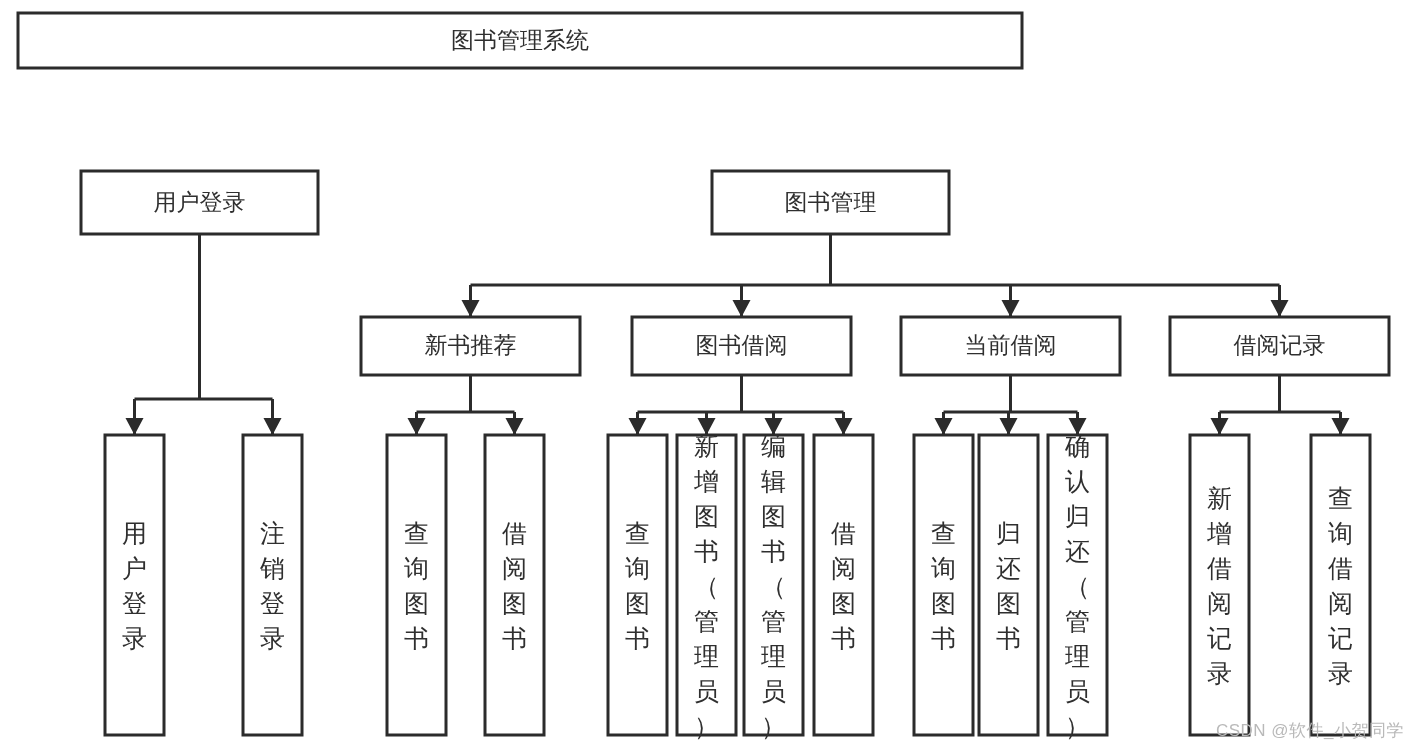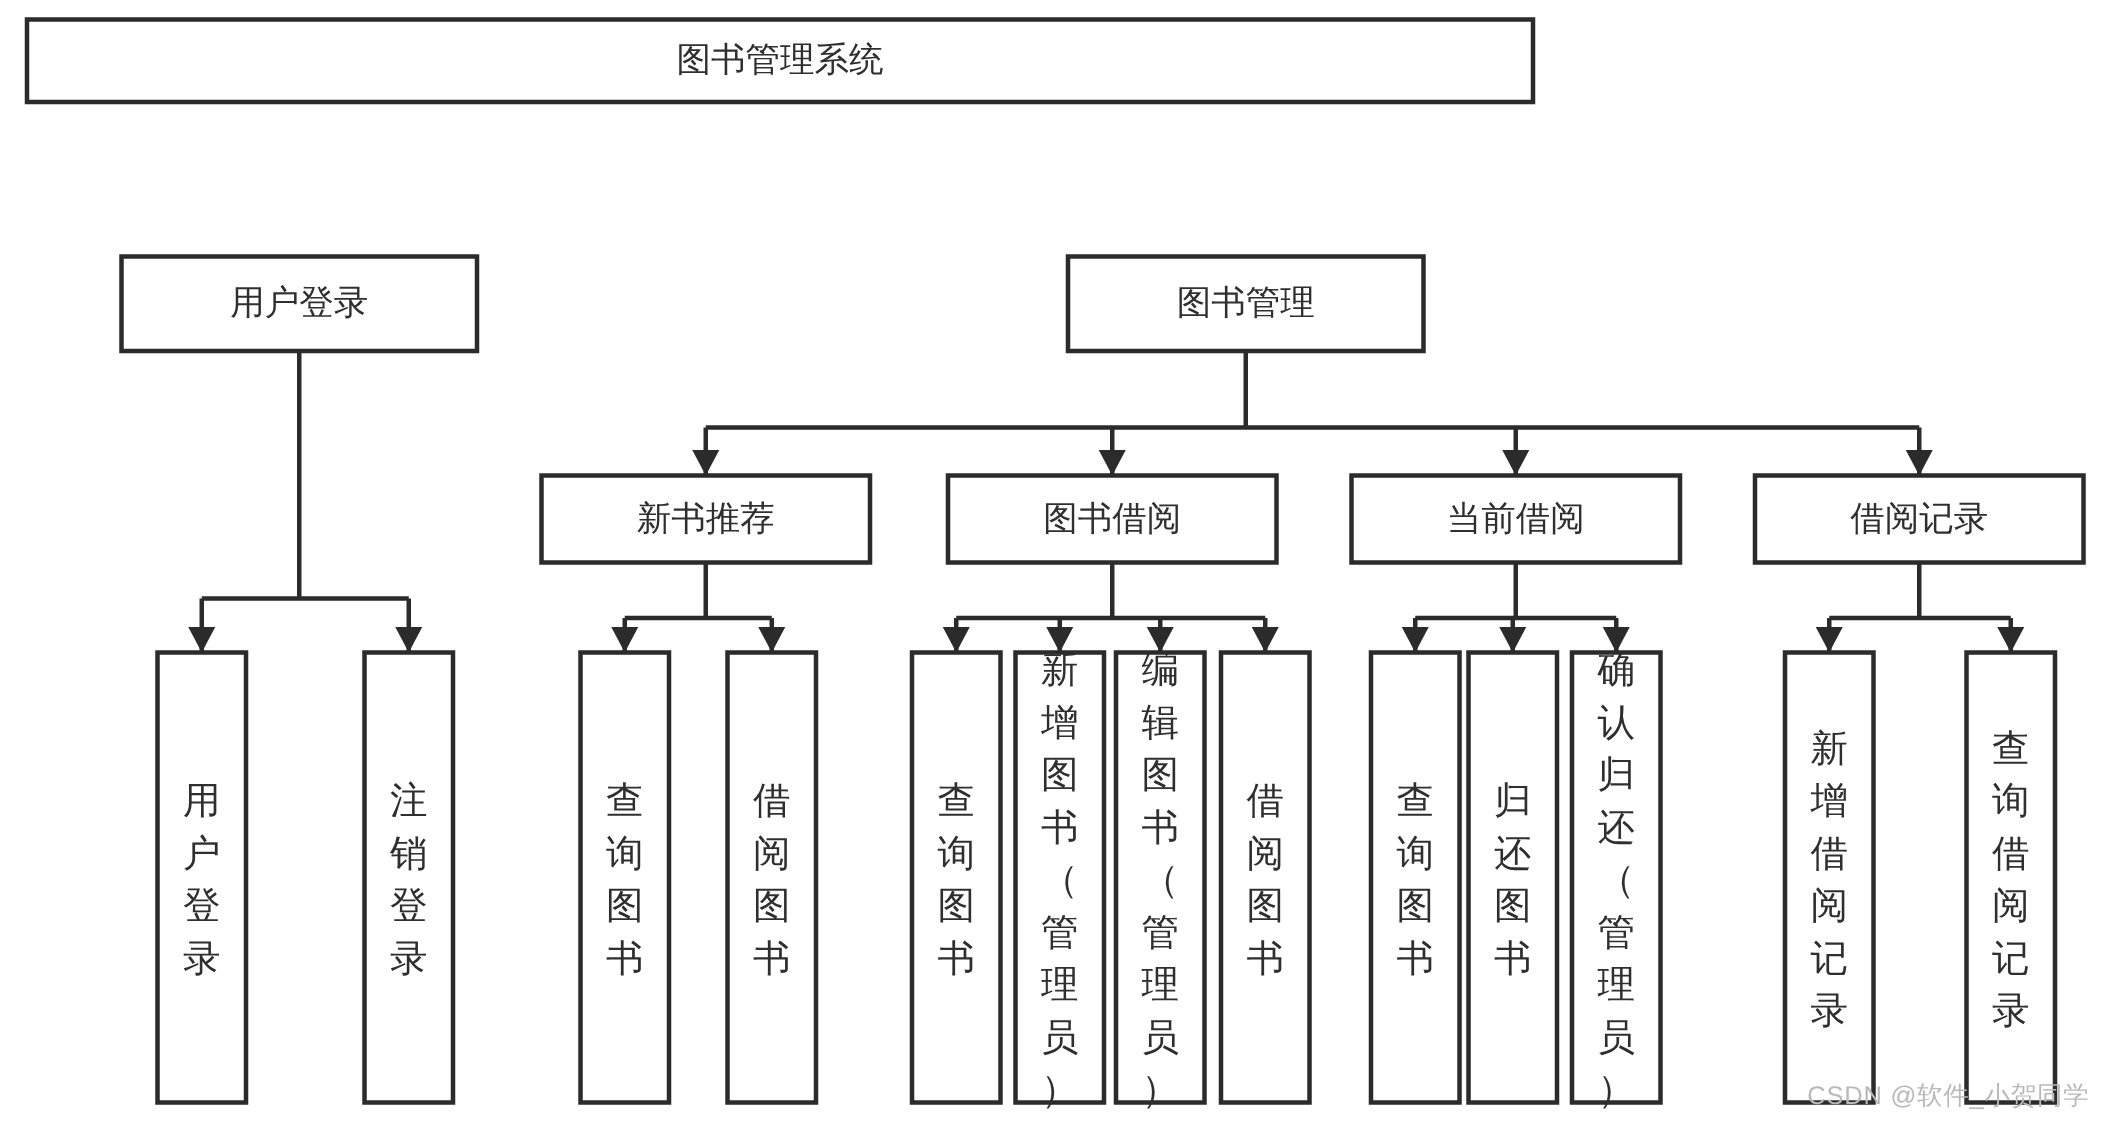--- a/index.html
+++ b/index.html
@@ -44,21 +44,21 @@
     dominant-baseline: middle;
   }
   .node-label-vertical {
     fill: #2f2f2f;
     font-family: "Liberation Sans", "DejaVu Sans", sans-serif;
     font-size: 25px;
     text-anchor: middle;
   }
   .watermark {
     position: absolute;
-    right: 12px;
+    right: 1px;
     bottom: 5px;
     color: #b9b9b9;
     font-size: 17px;
     font-family: "Liberation Sans", "DejaVu Sans", sans-serif;
     letter-spacing: 0.5px;
     white-space: nowrap;
     pointer-events: none;
   }
 </style>
 </head>

